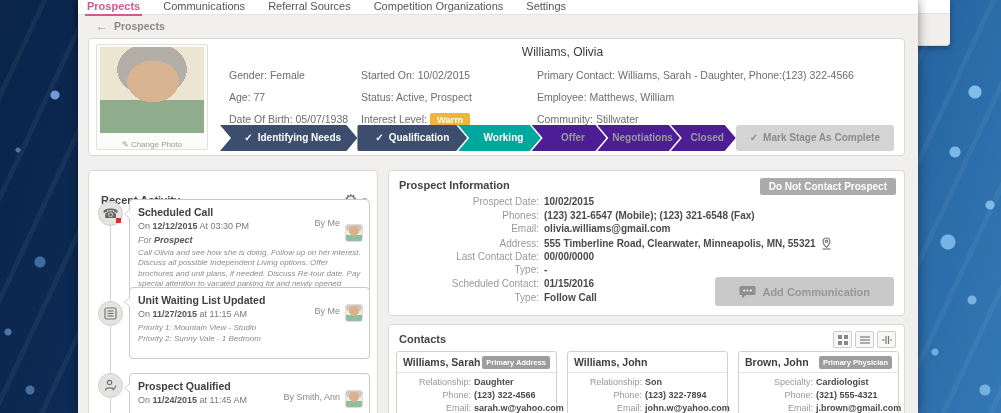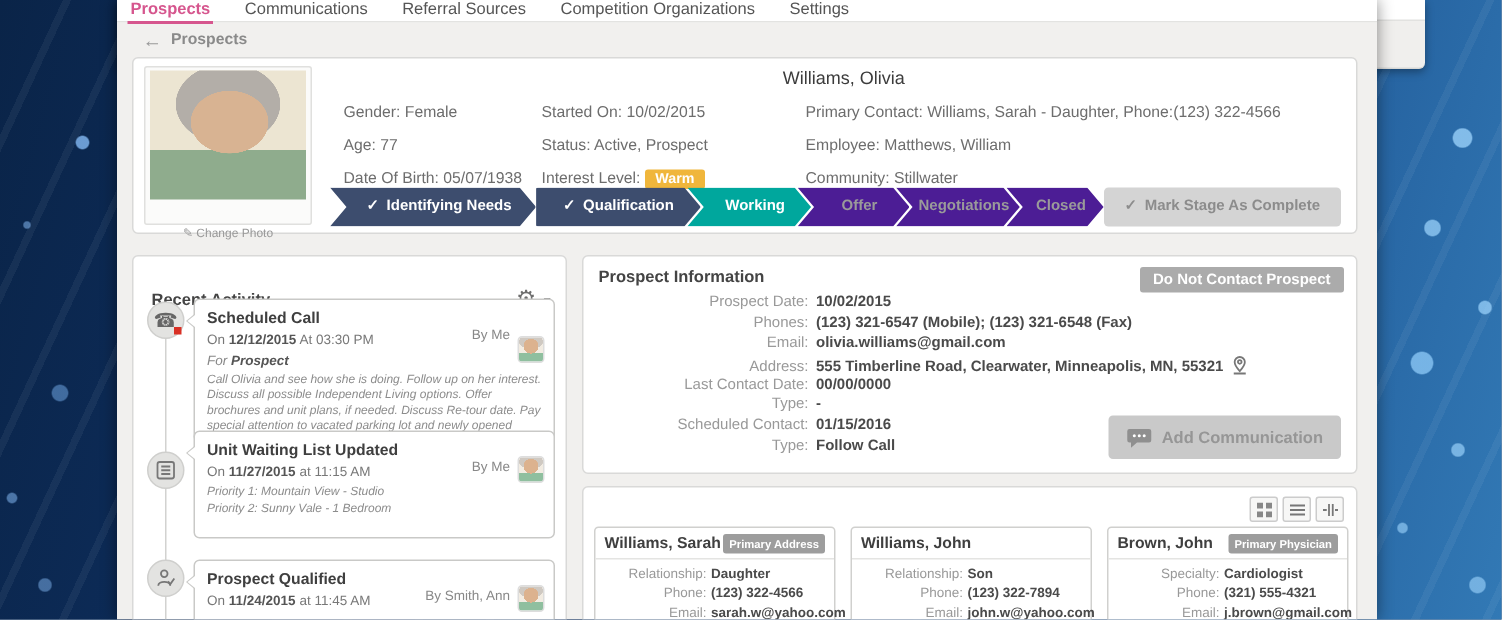--- a/index.html
+++ b/index.html
@@ -50,21 +50,21 @@
   
   .profile-card { position:absolute; left:10px; top:38px; width:817px; height:118px;
     background:#fff; border:1px solid #d9d9d8; border-radius:4px; }
   .photo-box { position:absolute; left:7px; top:5px; width:112px; height:106px;
     border:1px solid #e0e0de; border-radius:2px; background:#fbfbfa; }
   .photo-art { margin:2px auto 0; width:104px; height:86px;
     background:
       radial-gradient(ellipse 26px 21px at 51% 40%, #d8b392 0 99%, transparent 100%),
       radial-gradient(ellipse 35px 27px at 50% 26%, #b3aea8 0 99%, transparent 100%),
       linear-gradient(180deg, #ece5d2 0 62%, #8fac8d 62% 100%); }
-  .change-photo { text-align:center; font-size:8px; color:#999; margin-top:18px; cursor:pointer; }
+  .change-photo { text-align:center; font-size:8px; color:#999; margin-top:7px; cursor:pointer; }
   .profile-main { position:absolute; left:140px; top:6px; right:8px; bottom:6px; }
   .profile-name { font-size:12px; font-weight:normal; color:#3c3c3c;text-align:center; }
   .pcol { position:absolute; top:24px; }
   .pcol.c1 { left:0; } .pcol.c2 { left:132px; } .pcol.c3 { left:308px; }
   .prow { height:22px; font-size:10.5px; color:#6d6d6d; white-space:nowrap; }
   .warm-badge { background:#f0b63b; color:#fff; font-weight:bold; font-size:9.5px;
     padding:1px 7px; border-radius:2px; }
 
   
   .stages-row { position:absolute; left:0; right:2px; top:80px; height:26px; display:flex; align-items:center; }
@@ -119,21 +119,21 @@
   
   .info-panel { left:310px; top:170px; width:517px; height:146px; }
   .info-header { font-size:11px; font-weight:bold; color:#444; padding:8px 0 0 10px; }
   .dnc-btn { position:absolute; right:8px; top:7px; background:#ababab; color:#fff;
     font-size:10px; font-weight:bold; border:none; border-radius:2px; padding:3px 9px; cursor:pointer; }
   .info-rows { position:absolute; top:25px; left:0; right:0; }
   .info-row { height:13.7px; font-size:10px; white-space:nowrap; }
   .info-label { display:inline-block; width:150px; text-align:right; color:#999; }
   .info-value { font-weight:bold; color:#4a4a4a; margin-left:5px; }
   .map-icon { vertical-align:-3px; margin-left:4px; cursor:pointer; }
-  .addcomm-btn { position:absolute; right:10px; bottom:9px; height:29px; padding:0 12px;
+  .addcomm-btn { position:absolute; right:10px; bottom:9px; height:29px; padding:0 24px;
     background:#c9c9c9; border:none; border-radius:3px; color:#969696; font-size:11px; font-weight:bold;
     display:flex; align-items:center; gap:6px; cursor:pointer; }
 
   
   .contacts-panel { left:310px; top:324px; width:517px; height:130px; }
   .contacts-header { font-size:11px; font-weight:bold; color:#444; padding:8px 0 0 10px; }
   .view-toggles { position:absolute; right:8px; top:6px; display:flex; gap:3px; }
   .toggle-btn { width:19px; height:17px; background:#f7f7f6; border:1px solid #ccc; border-radius:2px;
     display:flex; align-items:center; justify-content:center; cursor:pointer; }
   .contact-cards { position:absolute; left:7px; right:7px; top:26px; display:flex; gap:10px; }
@@ -287,20 +287,21 @@
           <path d="M2 1 h13 a1.5 1.5 0 0 1 1.5 1.5 v6 a1.5 1.5 0 0 1 -1.5 1.5 h-8 l-4 3.5 v-3.5 h-1 a1.5 1.5 0 0 1 -1.5 -1.5 v-6 A1.5 1.5 0 0 1 2 1 z" fill="#8f8f8f"></path>
           <circle cx="5.2" cy="5.5" r="1" fill="#fff"></circle>
           <circle cx="8.5" cy="5.5" r="1" fill="#fff"></circle>
           <circle cx="11.8" cy="5.5" r="1" fill="#fff"></circle>
         </svg>
       <span>Add Communication</span>
     </button>
   </section>
 
   <section class="panel contacts-panel">
+    <div class="contacts-header">Contacts</div>
     <div class="view-toggles">
       <span class="toggle-btn">
           <svg width="10" height="10" viewBox="0 0 10 10">
             <rect x="0" y="0" width="4" height="4" fill="#888"></rect>
             <rect x="6" y="0" width="4" height="4" fill="#888"></rect>
             <rect x="0" y="6" width="4" height="4" fill="#888"></rect>
             <rect x="6" y="6" width="4" height="4" fill="#888"></rect>
           </svg>
         </span>
       <span class="toggle-btn">

